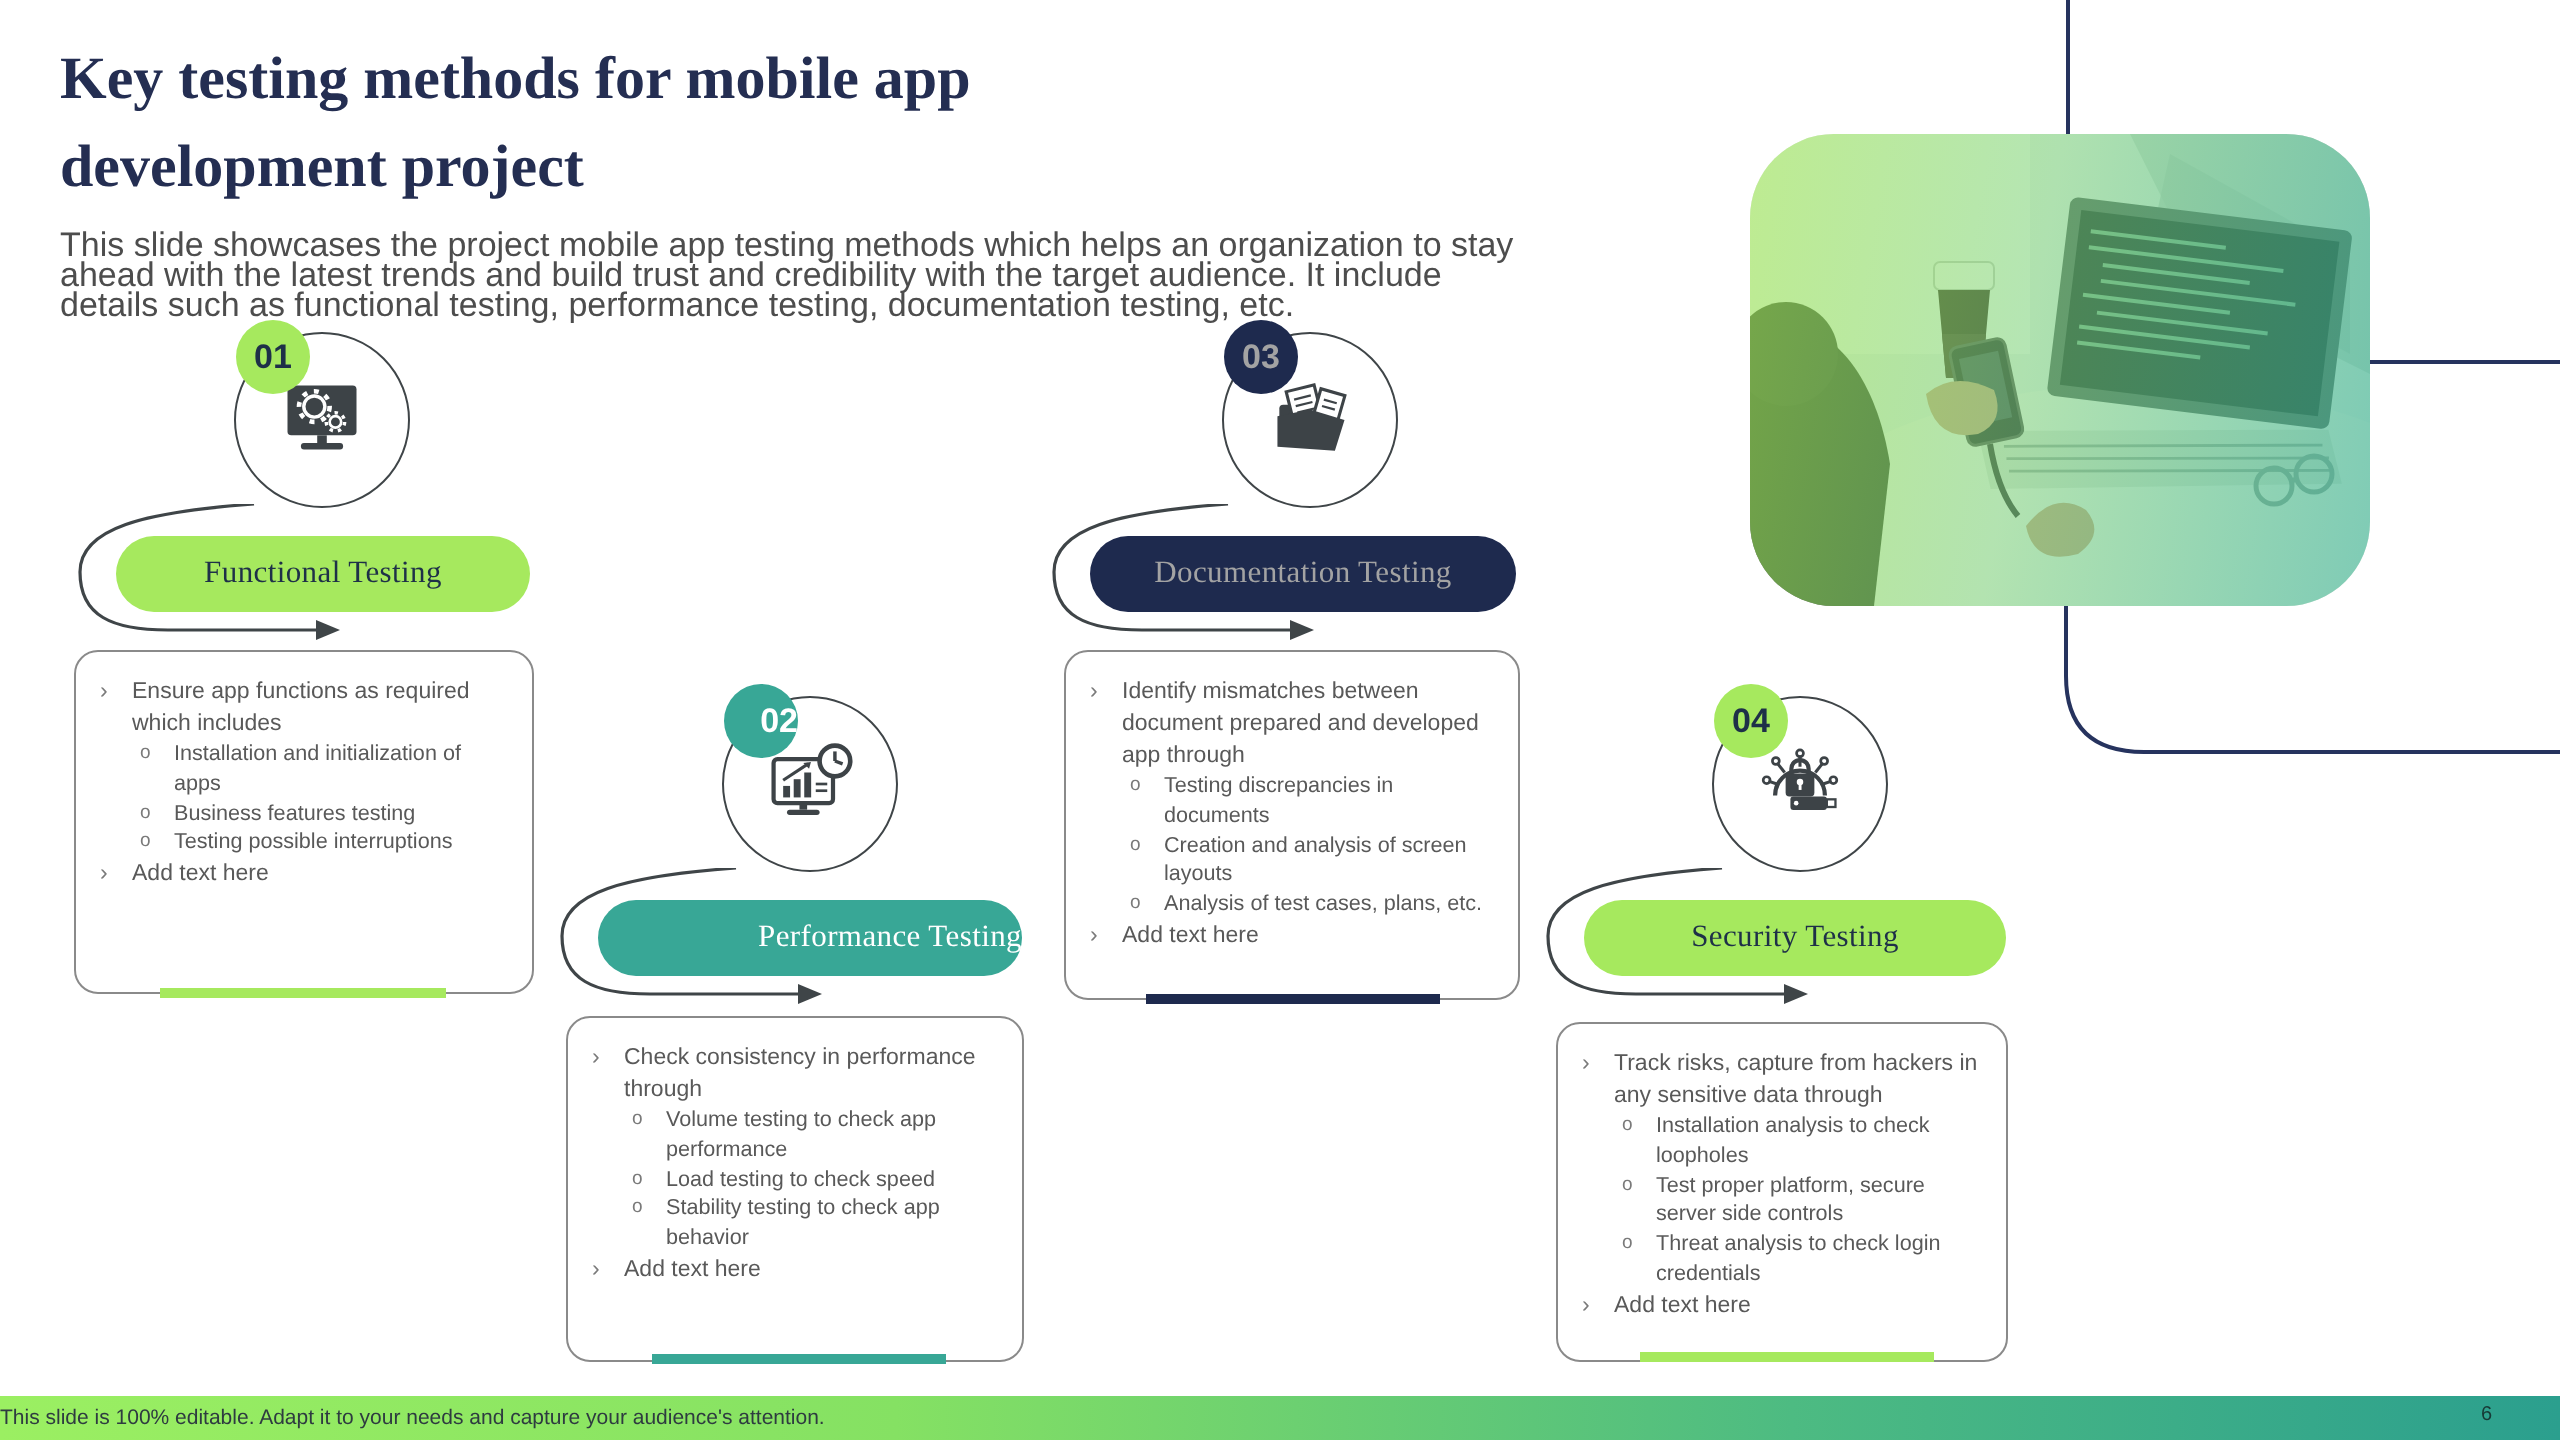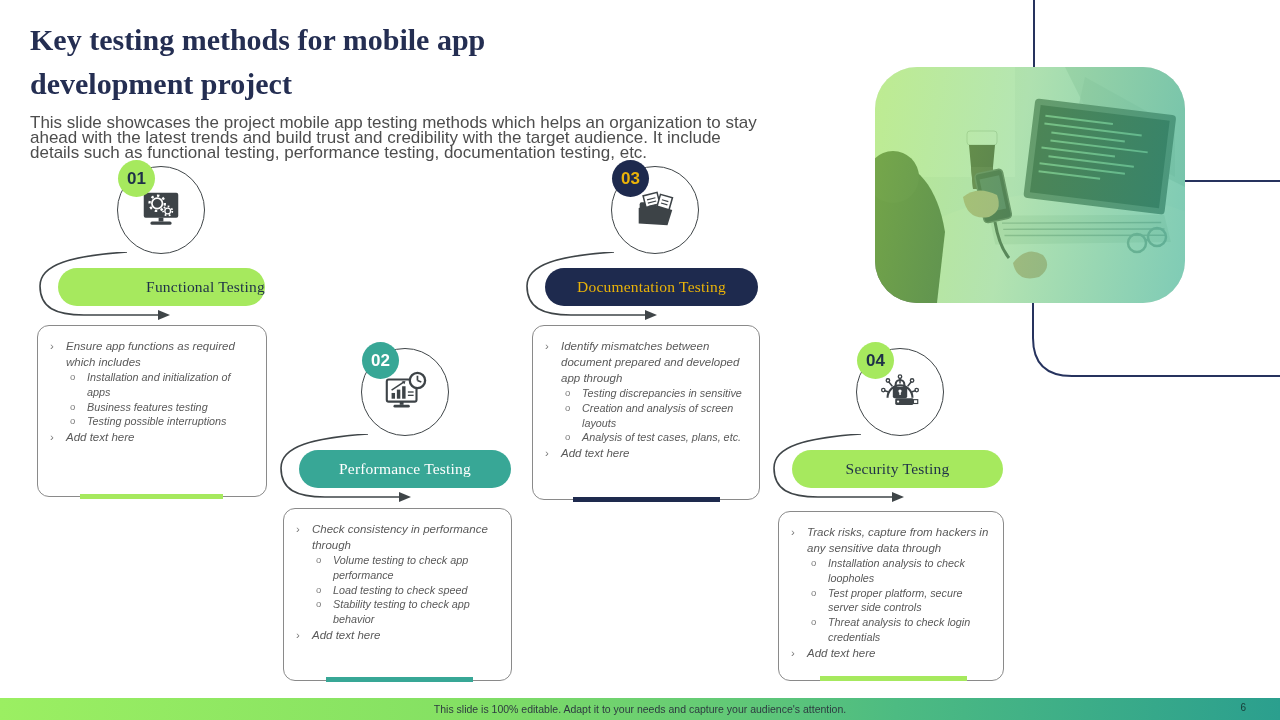--- a/index.html
+++ b/index.html
@@ -17,50 +17,50 @@
   
   .circle { position:absolute; width:88px; height:88px; border:1.5px solid #3f4548;
     border-radius:50%; background:#fff; display:flex; align-items:center; justify-content:center; z-index:2; }
   .badge { position:absolute; width:37px; height:37px; border-radius:50%;
     display:flex; align-items:center; justify-content:center; z-index:3;
     font-family:Liberation Sans, sans-serif; font-weight:700; font-size:17px; }
   .pill { position:absolute; height:38px; border-radius:19px; z-index:2;
     display:flex; align-items:center; justify-content:center;
     font-family:"Liberation Serif", serif; font-size:15.5px; letter-spacing:.2px; }
   .theme-green  { background:#a6e95e; color:#1e3048; }
-  .theme-teal   { background:#38a796; color:#ffffff; }
-  .theme-navy   { background:#1e2a4e; color:#eab308; }
+  .theme-teal   { background:#38a796; color:#ffffff;justify-content:flex-end; }
+  .theme-navy   { background:#1e2a4e; color:#a3a3a3; }
   .swoosh { position:absolute; z-index:1; }
 
   .card { position:absolute; background:#fff; border:1px solid #8a8a8a;
     border-radius:12px; padding:12px 8px 8px 8px; z-index:1; }
   .accent { position:absolute; height:5px; z-index:4; }
   .bar-green { background:#a6e95e; } .bar-teal { background:#38a796; } .bar-navy { background:#1e2a4e; }
 
   .li { display:flex; color:#595959; }
   .li.main { font-size:11.5px; line-height:16px; }
   .li.main .mk { flex:0 0 20px; padding-left:4px; color:#7a7a7a; }
   .li.sub { font-size:10.8px; line-height:14.8px; margin-left:24px; }
   .li.sub .mk { flex:0 0 17px; font-size:9.5px; color:#7a7a7a; }
-  .li .tx { flex:1 1 auto; padding-right:2px;font-style:italic; }
+  .li .tx { flex:1 1 auto; padding-right:2px; }
 
   
   .photo { position:absolute; left:875px; top:67px; width:310px; height:236px;
     border-radius:42px; overflow:hidden; z-index:2; }
   .photo svg { position:absolute; left:0; top:0; }
   .photo-overlay { position:absolute; inset:0;
     background:linear-gradient(100deg, rgba(158,230,86,.62) 0%, rgba(120,214,120,.5) 45%, rgba(58,180,150,.62) 100%); }
   .vline { position:absolute; left:1033px; top:0; width:2px; height:70px; background:#26335e; z-index:1; }
   .hline { position:absolute; left:1185px; top:180px; width:95px; height:2px; background:#26335e; z-index:1; }
   .curveline { position:absolute; left:1032px; top:300px; z-index:1; }
 
   
   .footer-bar { position:absolute; left:0; top:698px; width:1280px; height:22px;
     background:linear-gradient(90deg,#9bef62 0%, #85e163 35%, #4dbb82 70%, #2b9f8e 100%);
-    display:flex; align-items:center; justify-content:center; }
+    display:flex; align-items:center; }
   .footer-note { font-size:10.5px; color:#2e3b40; }
   .page-num { position:absolute; right:34px; top:4px; font-size:10px; color:#173a36; }
 </style>
 </head>
 <body>
 
 <div id="slide">
 
   <div class="title">Key testing methods for mobile app development project</div>
   <div class="subtitle">This slide showcases the project mobile app testing methods which helps an organization to stay ahead with the latest trends and build trust and credibility with the target audience. It include details such as functional testing, performance testing, documentation testing, etc.</div>
@@ -136,21 +136,21 @@
       <circle cx="20" cy="17" r="8" fill="none" stroke="#fff" stroke-width="2.4" stroke-dasharray="2.6 3.6"></circle>
       <circle cx="31" cy="25" r="3" fill="none" stroke="#fff" stroke-width="1.4"></circle>
       <circle cx="31" cy="25" r="4.8" fill="none" stroke="#fff" stroke-width="1.8" stroke-dasharray="1.8 2.6"></circle>
       <rect x="21.5" y="32" width="5" height="4" fill="#3d4347"></rect>
       <rect x="13" y="36" width="22" height="3.4" rx="1.6" fill="#3d4347"></rect>
     </svg>
   </div>
   <div class="badge theme-green" style="left:118px; top:160px;">
     <span>01</span>
   </div>
-  <div class="pill theme-green" style="left:58px; top:268px; width:207px;justify-content:flex-end;">
+  <div class="pill theme-green" style="left:58px; top:268px; width:207px;">
     <span>Functional Testing</span>
   </div>
   <div class="card" style="left:37px; top:325px; width:230px; height:172px;">
     <div class="li main">
         <span class="mk">›</span>
       <span class="tx">Ensure  app functions  as required  which  includes</span>
       </div>
     <div class="li sub">
         <span class="mk">o</span>
       <span class="tx">Installation and initialization of apps</span>
@@ -248,21 +248,21 @@
   <div class="pill theme-navy" style="left:545px; top:268px; width:213px;">
     <span>Documentation Testing</span>
   </div>
   <div class="card" style="left:532px; top:325px; width:228px; height:175px;">
     <div class="li main">
         <span class="mk">›</span>
       <span class="tx">Identify  mismatches  between document  prepared  and developed   app through</span>
       </div>
     <div class="li sub">
         <span class="mk">o</span>
-      <span class="tx">Testing discrepancies in sensitive</span>
+      <span class="tx">Testing discrepancies in documents</span>
       </div>
     <div class="li sub">
         <span class="mk">o</span>
       <span class="tx">Creation and analysis of screen layouts</span>
       </div>
     <div class="li sub">
         <span class="mk">o</span>
       <span class="tx">Analysis of test cases, plans, etc.</span>
       </div>
     <div class="li main">

